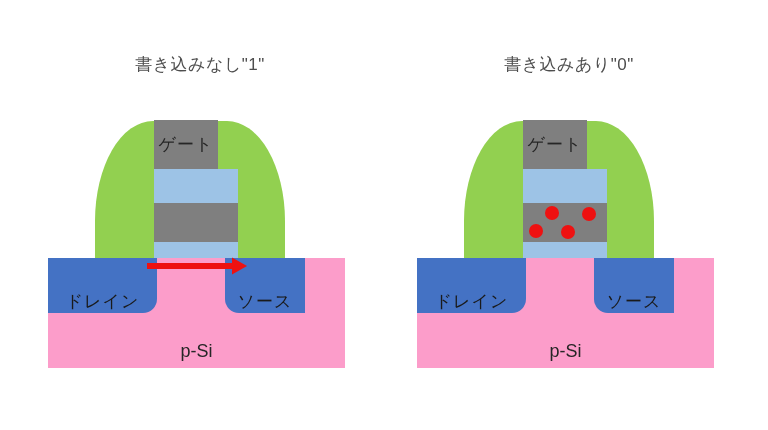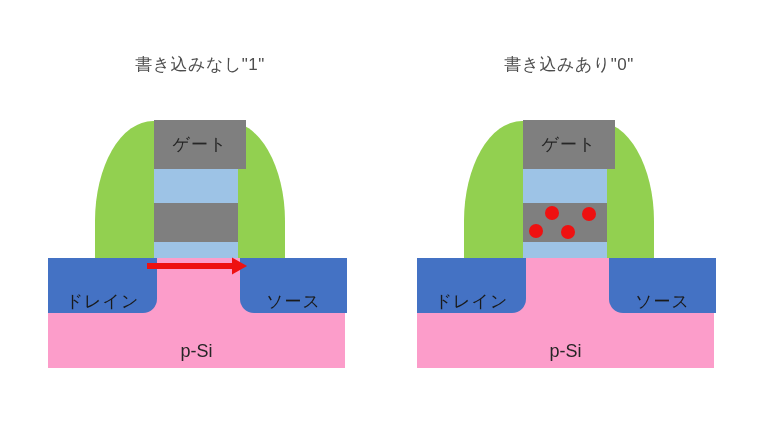--- a/index.html
+++ b/index.html
@@ -14,39 +14,39 @@
 
   .title{
     left:10px;top:53px;width:380px;text-align:center;
     font-size:17px;line-height:24px;color:#4d4d4d;letter-spacing:.5px;
   }
   .dome{
     left:95px;top:121px;width:190px;height:137px;background:#92d050;
     border-radius:58px 58px 0 0 / 100px 100px 0 0;
   }
   .control-gate{
-    left:154px;top:120px;width:92px;height:49px;background:#7f7f7f;
+    left:154px;top:120px;width:64px;height:49px;background:#7f7f7f;
     display:flex;align-items:center;justify-content:center;
     font-size:17px;color:#262626;letter-spacing:1px;
   }
   .ipd{left:154px;top:169px;width:84px;height:34px;background:#9dc3e6;}
   .floating-gate{left:154px;top:203px;width:84px;height:39px;background:#7f7f7f;}
   .tunnel-oxide{left:154px;top:242px;width:84px;height:16px;background:#9dc3e6;}
   .substrate{left:48px;top:258px;width:297px;height:110px;background:#fc9dca;text-decoration:underline;}
   .substrate-label{
     position:absolute;left:0;top:83px;width:100%;text-align:center;
     font-size:18px;color:#262626;
   }
   .drain,.source{
     top:258px;height:55px;background:#4472c4;
     display:flex;align-items:flex-end;justify-content:center;
     font-size:17px;color:#1a1a1a;letter-spacing:1px;
   }
   .drain{left:48px;width:109px;border-radius:0 0 14px 0;}
-  .source{left:240px;width:107px;border-radius:0 0 0 14px;}
+  .source{left:225px;width:80px;border-radius:0 0 0 14px;}
   .arrow{left:147px;top:256px;}
   .arrow .arrow-fill{fill:#ee1111;}
   .electron{position:absolute;border-radius:50%;}
 </style>
 </head>
 <body>
 
 <div class="canvas">
 
   <div class="cell left">

